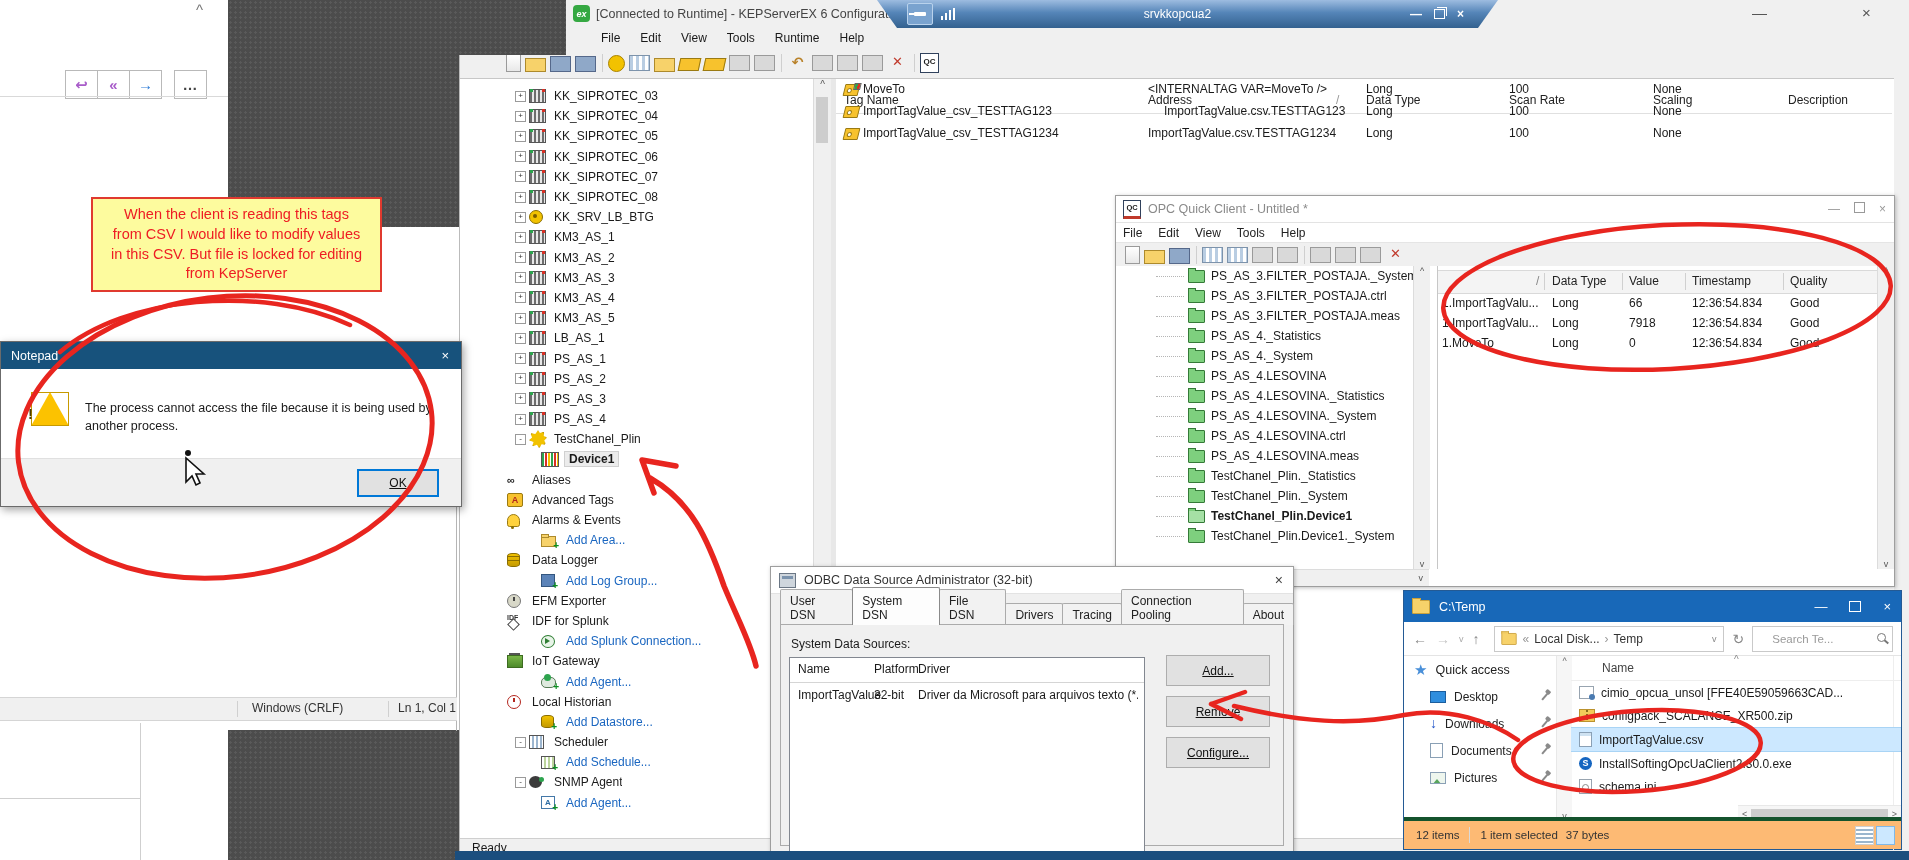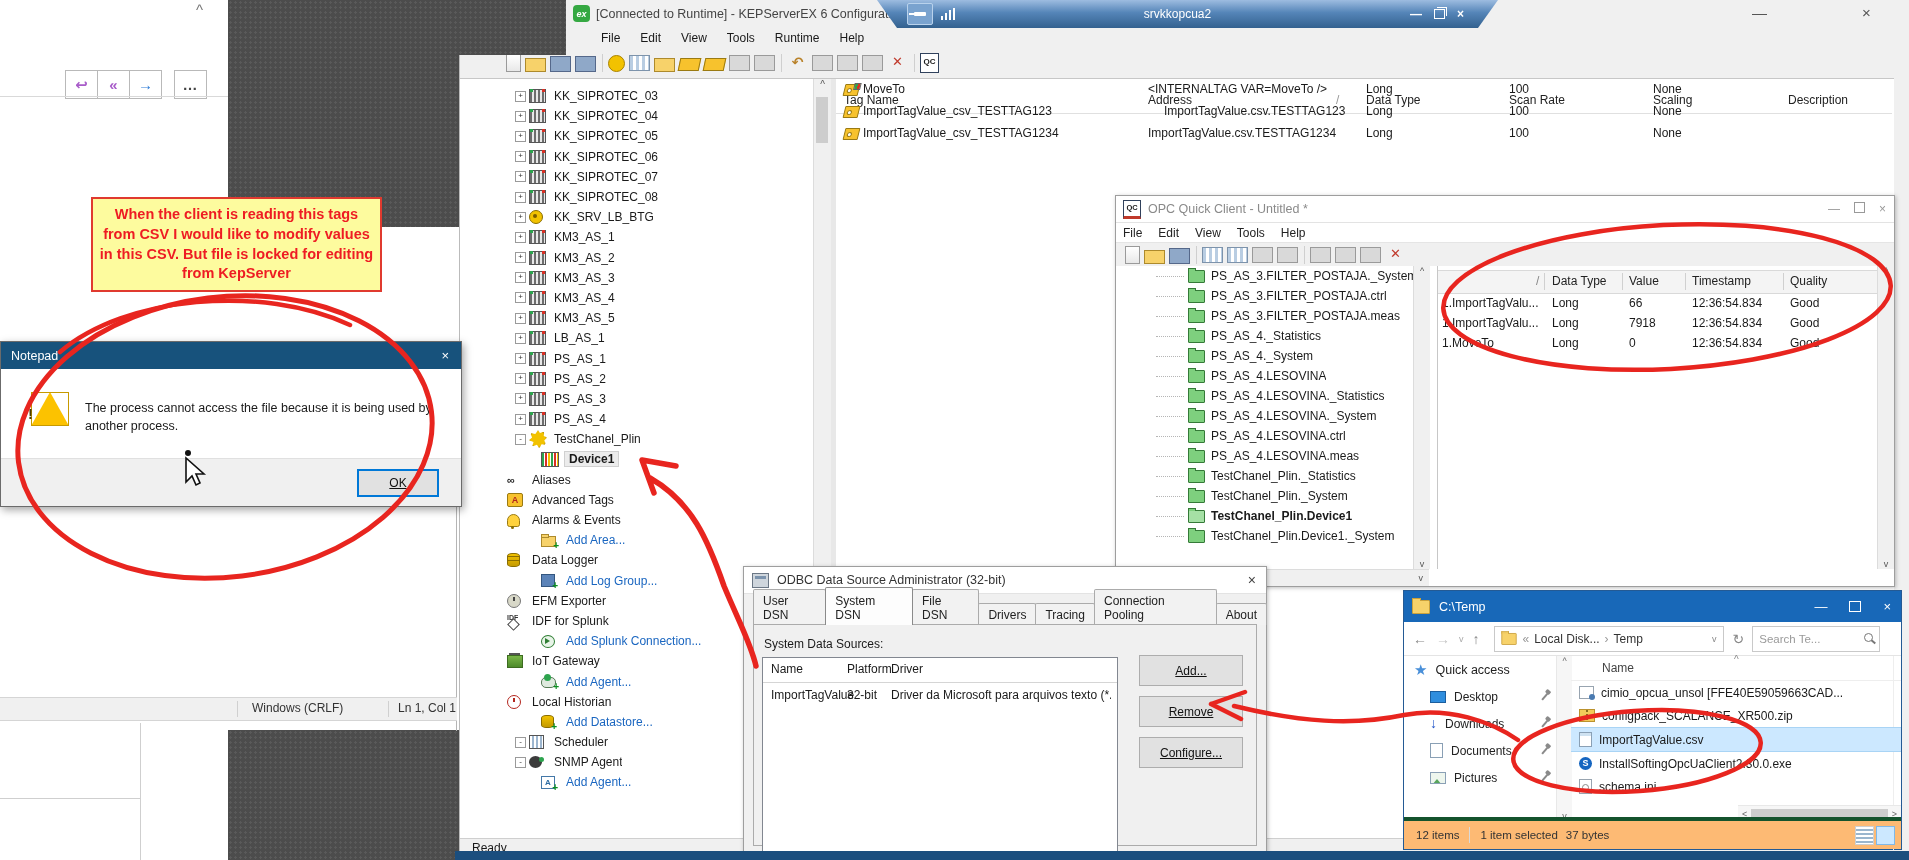--- a/index.html
+++ b/index.html
@@ -41,21 +41,21 @@
   .rdp-bars{margin-left:8px;display:flex;align-items:flex-end;height:12px;}
   .rdp-bars i{display:block;width:2px;background:#fff;margin-right:2px;}
   .rdp-title{flex:1;text-align:center;font-size:12px;}
   .rdp-ctl{display:flex;align-items:center;margin-right:34px;}
   .rdp-ctl span{margin-left:12px;font-size:12px;font-weight:bold;}
   .rdp-restore{width:9px;height:8px;border:1px solid #fff;position:relative;margin-left:12px;}
   .rdp-restore::before{content:"";position:absolute;left:2px;top:-3px;width:9px;height:8px;border-top:1px solid #fff;border-right:1px solid #fff;}
 
   
   .note{left:91px;top:197px;width:287px;height:91px;background:#fdfb9e;border:2px solid #e03a2f;
-    color:#ee1c23;font-weight:bold;font-size:14.5px;line-height:1.35;text-align:center;
+    color:#ee1c23;font-weight:normal;font-size:14.5px;line-height:1.35;text-align:center;
     display:flex;align-items:center;justify-content:center;white-space:pre-line;}
 
   
   .win{background:#f0f0f0;border:1px solid #9e9e9e;box-shadow:1px 1px 4px rgba(0,0,0,.25);}
   .wtitle{height:26px;display:flex;align-items:center;background:#fff;border-bottom:1px solid #e3e3e3;}
   .menurow{display:flex;align-items:center;height:19px;background:#fff;}
   .menurow span{margin-right:2px;padding:2px 7px;color:#222;}
   .btn{background:#e1e1e1;border:1px solid #adadad;display:flex;align-items:center;justify-content:center;font-size:12px;color:#111;text-decoration:underline;}
 
   
@@ -169,21 +169,21 @@
     display:flex;justify-content:flex-end;align-items:center;color:#555;font-size:9px;padding-right:6px;box-sizing:border-box;}
   .qc-items{position:absolute;left:321px;top:0;right:16px;bottom:17px;background:#fff;border-left:1px solid #c7c7c7;}
   .qc-ihead{position:absolute;left:0;top:4px;right:0;height:22px;background:#f4f4f4;border:1px solid #d9d9d9;border-left:none;color:#222;}
   .qc-ihead span{position:absolute;top:3px;font-weight:normal;}
   .qc-col1{left:8px;} .qc-col2{left:114px;} .qc-col3{left:191px;} .qc-col4{left:254px;} .qc-col5{left:352px;}
   .qc-vr{position:absolute;top:2px;height:17px;border-left:1px solid #d0d0d0;}
   .qc-iscroll{position:absolute;right:0;top:0;width:16px;bottom:17px;background:#f0f0f0;border-left:1px solid #dcdcdc;
     display:flex;flex-direction:column;justify-content:space-between;align-items:center;color:#555;font-size:9px;}
 
   
-  .odbc{left:743px;top:566px;width:522px;height:285px;}
+  .odbc{left:770px;top:566px;width:522px;height:285px;}
   .odbc-icon{margin-left:8px;width:15px;height:13px;background:#cfd6dd;border:1px solid #6b7785;position:relative;}
   .odbc-icon::after{content:"";position:absolute;left:2px;top:2px;right:2px;height:3px;background:#7b93ad;}
   .odbc-titletext{margin-left:8px;color:#333;font-size:12.5px;}
   .odbc-x{margin-left:auto;margin-right:10px;color:#444;font-size:14px;}
   .tabs{position:absolute;left:9px;top:34px;display:flex;align-items:flex-end;height:24px;}
   .tab{padding:4px 9px 3px;border:1px solid #ababab;border-bottom:none;background:#f2f2f2;margin-right:-1px;
     border-radius:2px 2px 0 0;color:#222;font-size:12px;}
   .tab.active{background:#fdfdfd;padding-top:6px;position:relative;z-index:2;border-color:#8a8a8a;}
   .tabpanel{position:absolute;left:9px;top:57px;right:9px;bottom:6px;border:1px solid #ababab;background:#f0f0f0;}
   .odbc-label{position:absolute;left:10px;top:12px;}
@@ -201,21 +201,21 @@
   .ifolder{width:16px;height:12px;background:#f7d26a;border:1px solid #caa13c;border-radius:1px;position:relative;flex:none;}
   .ifolder::before{content:"";position:absolute;left:-1px;top:-3px;width:7px;height:2px;background:#f7d26a;border:1px solid #caa13c;border-bottom:none;}
   .expl-titletext{margin-left:9px;font-size:12.5px;}
   .expl-ctl{margin-left:auto;display:flex;align-items:center;margin-right:10px;gap:22px;font-size:13px;}
   .expl-restore{width:10px;height:9px;border:1px solid #fff;}
   .expl-nav{height:33px;background:#fff;border-bottom:1px solid #e4e4e4;display:flex;align-items:center;}
   .navarr{margin-left:9px;color:#888;font-size:14px;}
   .navarr.dis{color:#c5c5c5;}
   .addrbox{margin-left:14px;width:228px;height:24px;border:1px solid #c9c9c9;display:flex;align-items:center;font-size:12px;color:#333;}
   .addrbox .sep{color:#999;margin:0 5px;}
-  .searchbox{margin-left:8px;width:120px;height:24px;border:1px solid #c9c9c9;display:flex;align-items:center;color:#9a9a9a;font-size:11.5px;padding-left:6px;position:relative;}
+  .searchbox{margin-left:8px;width:120px;height:24px;border:1px solid #c9c9c9;display:flex;align-items:center;color:#9a9a9a;font-size:11.5px;padding-left:19px;position:relative;}
   .mag{position:absolute;right:6px;top:6px;width:7px;height:7px;border:1.6px solid #777;border-radius:50%;}
   .mag::after{content:"";position:absolute;left:6px;top:7px;width:5px;height:1.6px;background:#777;transform:rotate(40deg);}
   .expl-main{position:absolute;left:0;top:65px;right:0;bottom:28px;background:#fff;}
   .expl-side{position:absolute;left:0;top:0;width:152px;bottom:0;}
   .srow{position:relative;height:27px;display:flex;align-items:center;padding-left:26px;color:#222;font-size:12px;}
   .srow.first{padding-left:10px;font-size:12.5px;}
   .sicon{margin-right:8px;flex:none;}
   .i-star{color:#4a90d9;font-size:15px;line-height:14px;}
   .i-desktop{width:14px;height:10px;background:#2f8ede;border:1px solid #1b5e9e;}
   .i-down{color:#2456c9;font-weight:bold;font-size:14px;line-height:13px;}
@@ -491,20 +491,25 @@
           <div class="trow ind1">
 
             <span class="ticon i-addstore addplus"></span>
             <span class="tlabel nowrap lnk">Add Datastore...</span>
           </div>
           <div class="trow ind0p">
             <span class="plusbox">-</span>
             <span class="ticon i-sched"></span>
             <span class="tlabel nowrap">Scheduler</span>
           </div>
+          <div class="trow ind1">
+
+            <span class="ticon i-addsched addplus"></span>
+            <span class="tlabel nowrap lnk">Add Schedule...</span>
+          </div>
           <div class="trow ind0p">
             <span class="plusbox">-</span>
             <span class="ticon i-snmp"></span>
             <span class="tlabel nowrap">SNMP Agent</span>
           </div>
           <div class="trow ind1">
 
             <span class="ticon i-addagent2 addplus">A</span>
             <span class="tlabel nowrap lnk">Add Agent...</span>
           </div>

